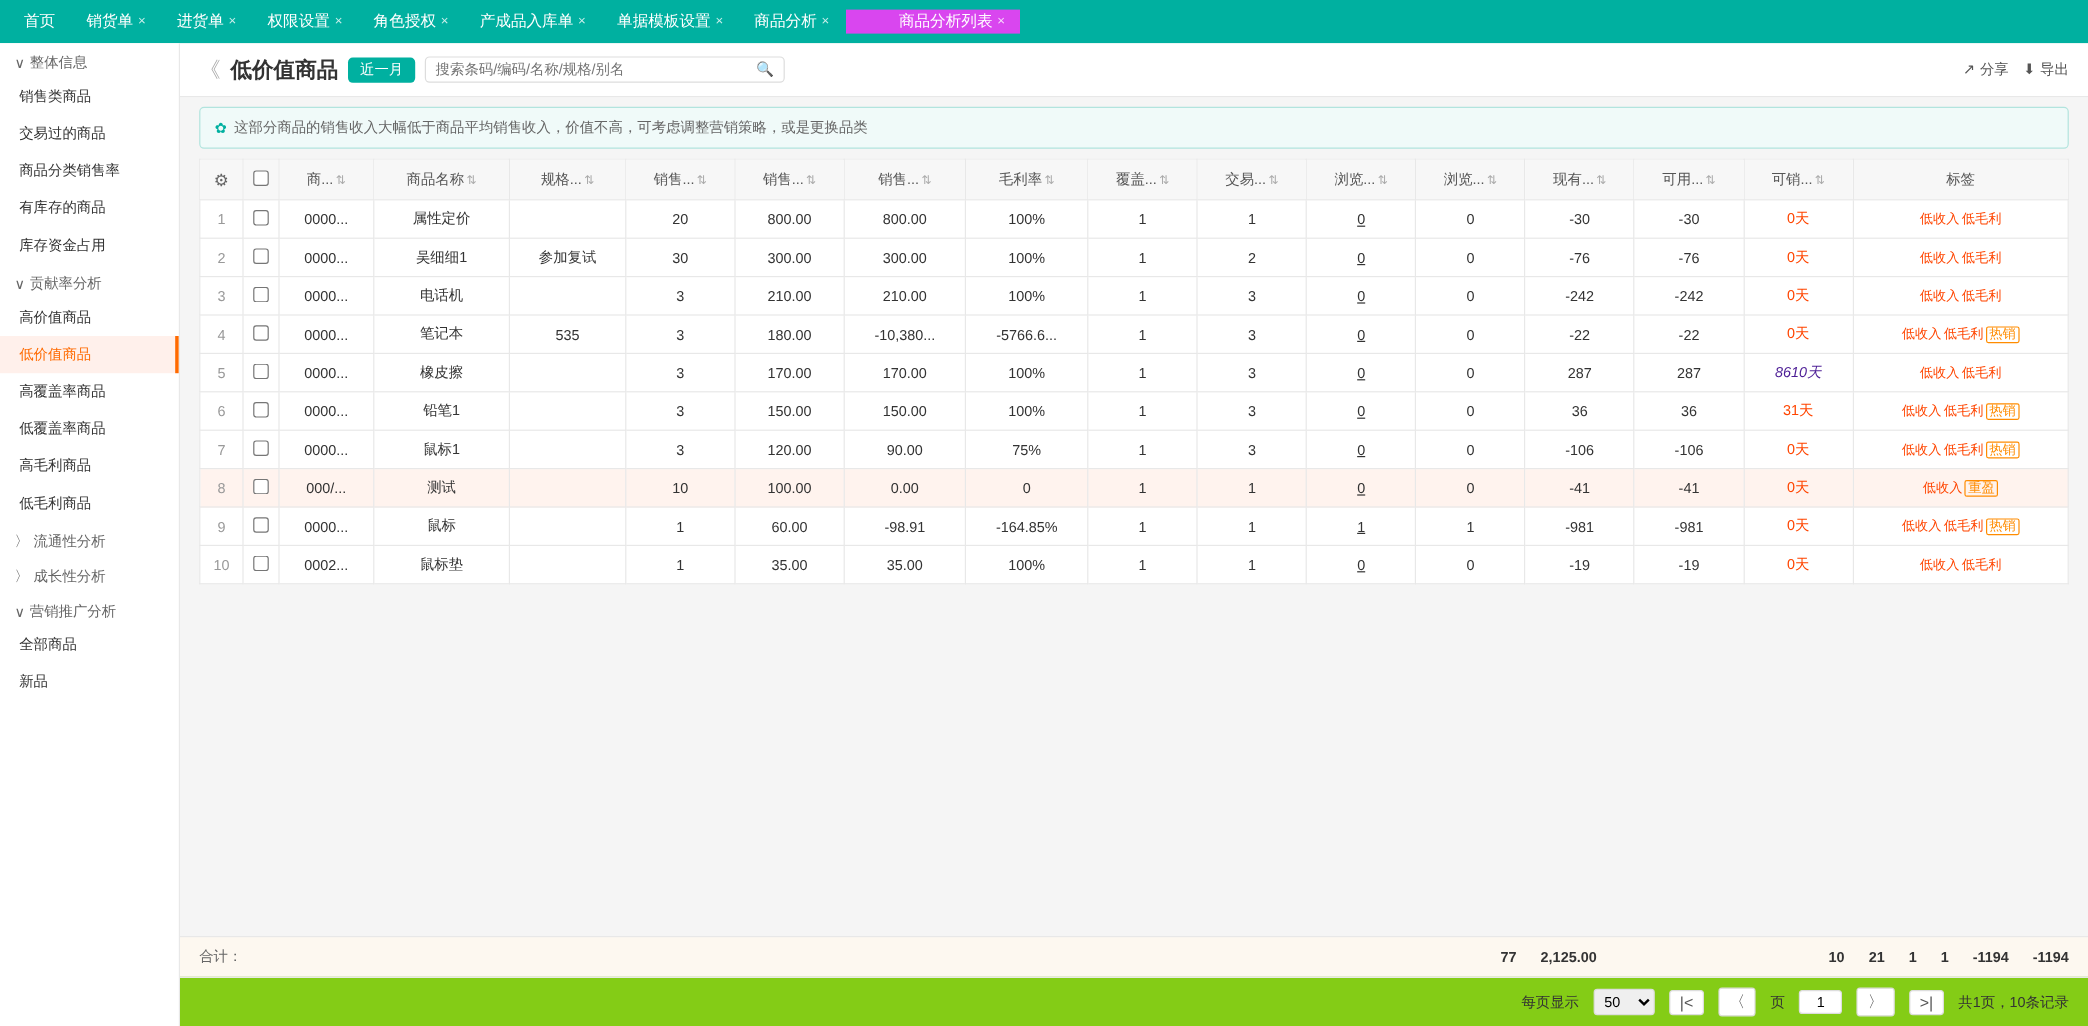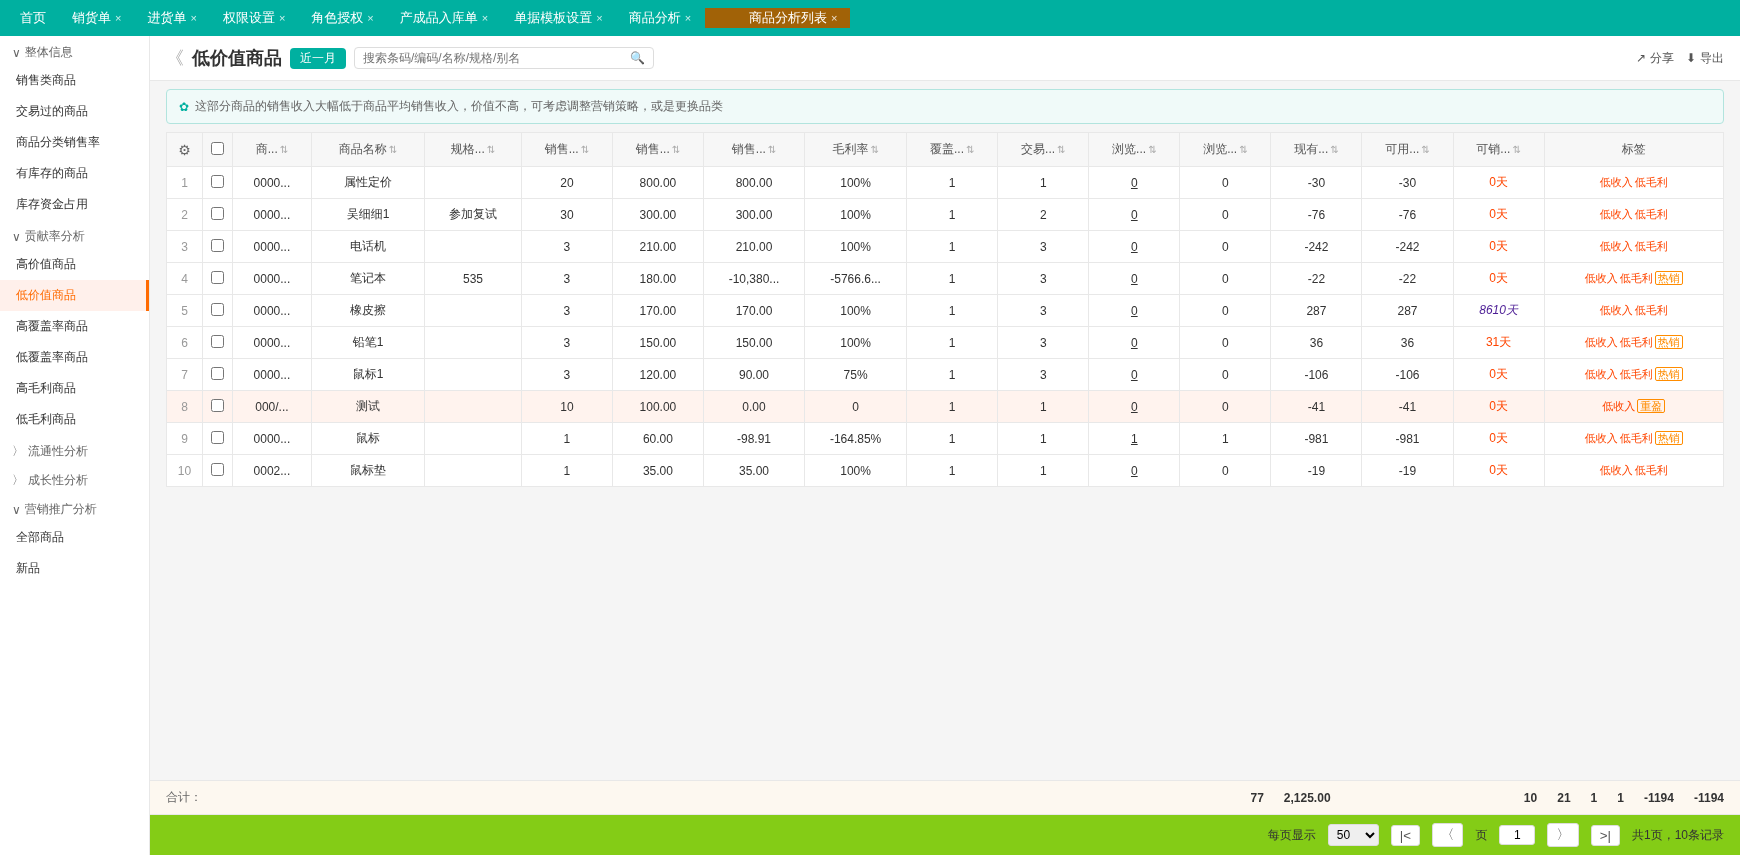--- a/index.html
+++ b/index.html
@@ -17,21 +17,21 @@
     .nav-item {
       color: #fff;
       padding: 0 12px;
       height: 20px;
       display: flex;
       align-items: center;
       cursor: pointer;
       font-size: 13px;
       white-space: nowrap;
     }
-    .nav-item.active { background: #a16207; padding-left: 44px; }
+    .nav-item.active { background: #d946ef; padding-left: 44px; }
     .nav-close {
       margin-left: 4px;
       font-size: 11px;
       opacity: 0.8;
     }
 
     
     .layout {
       display: flex;
       height: calc(855px - 36px);

